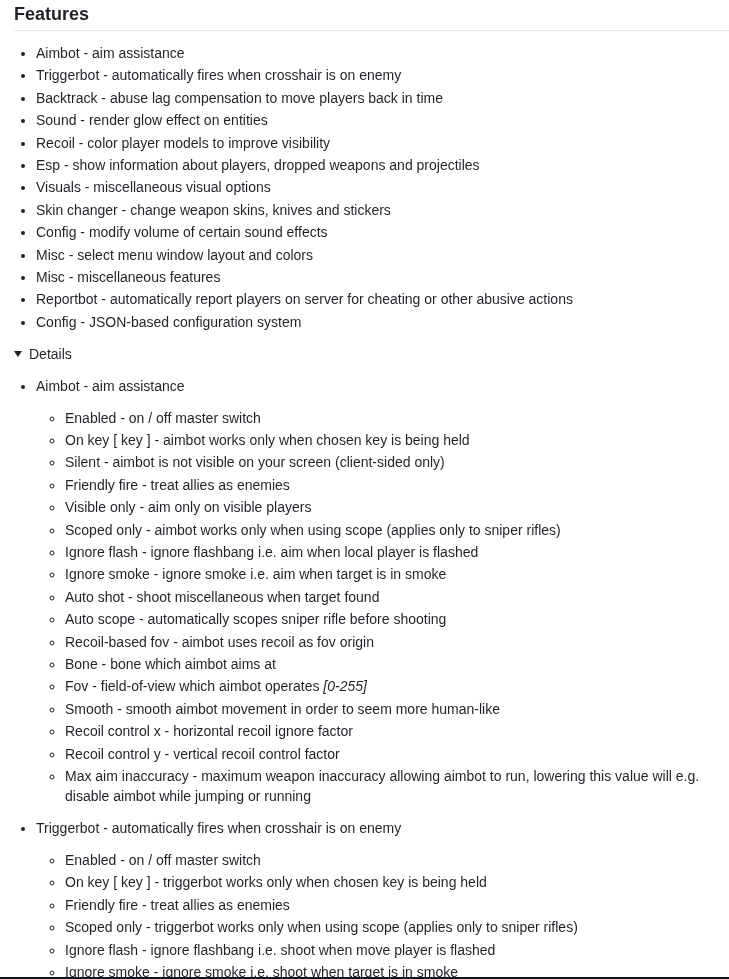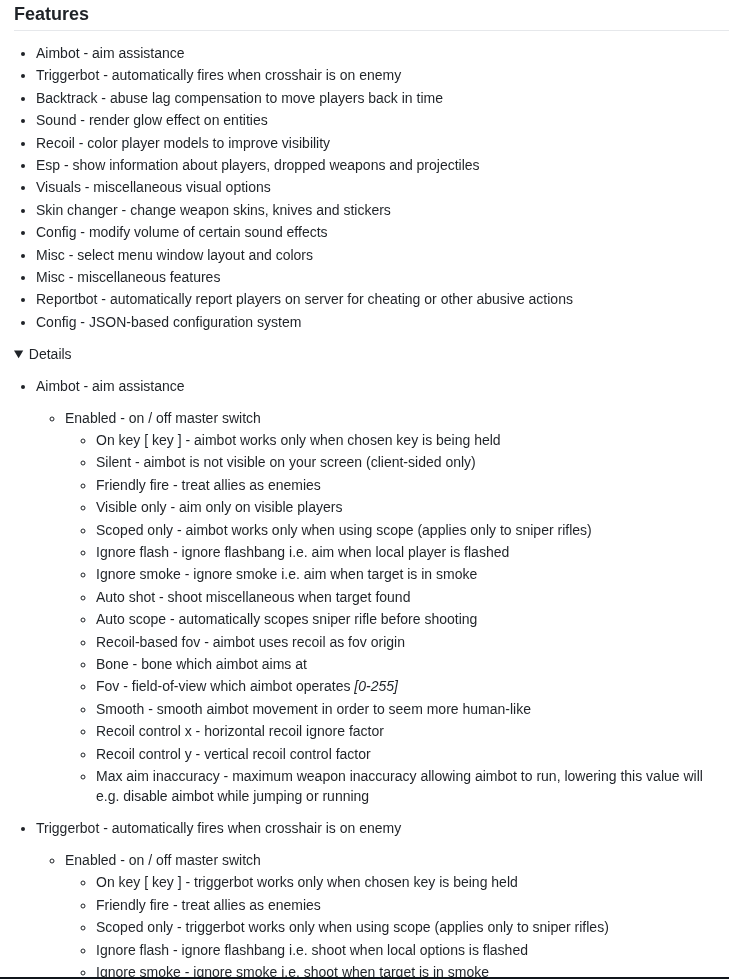--- a/index.html
+++ b/index.html
@@ -57,21 +57,21 @@
     padding: 0 0 0 22px;
     list-style: disc;
   }
   .outer > li + li { margin-top: 2.4px; }
 
   .inner {
     margin: 12px 0 12px 0;
     padding: 0 0 0 29px;
     list-style: circle;
   }
-  .inner > li + li { margin-top: 2.4px; margin-left: 31px; }
+  .inner > li + li { margin-top: 2.4px; }
 
   strong { font-weight: 400; }
   em { font-style: italic; text-align: center; }
 
   .bottom-edge {
     position: absolute;
     left: 0;
     top: 977px;
     width: 729px;
     height: 2px;
@@ -95,20 +95,21 @@
     <li><strong>Visuals</strong><span> - miscellaneous visual options</span></li>
     <li><strong>Skin changer</strong><span> - change weapon skins, knives and stickers</span></li>
     <li><strong>Config</strong><span> - modify volume of certain sound effects</span></li>
     <li><strong>Misc</strong><span> - select menu window layout and colors</span></li>
     <li><strong>Misc</strong><span> - miscellaneous features</span></li>
     <li><strong>Reportbot</strong><span> - automatically report players on server for cheating or other abusive actions</span></li>
     <li><strong>Config</strong><span> - JSON-based configuration system</span></li>
   </ul>
 
   <details open="">
+    <summary><span class="tri"></span><span>Details</span></summary>
 
     <ul class="outer">
 
       <li>
         <div><strong>Aimbot</strong><span> - aim assistance</span></div>
         <ul class="inner">
           <li><strong>Enabled</strong><span> - on / off master switch</span></li>
           <li><strong>On key [ key ]</strong><span> - aimbot works only when chosen key is being held</span></li>
           <li><strong>Silent</strong><span> - aimbot is not visible on your screen (client-sided only)</span></li>
           <li><strong>Friendly fire</strong><span> - treat allies as enemies</span></li>
@@ -128,21 +129,21 @@
         </ul>
       </li>
 
       <li>
         <div><strong>Triggerbot</strong><span> - automatically fires when crosshair is on enemy</span></div>
         <ul class="inner">
           <li><strong>Enabled</strong><span> - on / off master switch</span></li>
           <li><strong>On key [ key ]</strong><span> - triggerbot works only when chosen key is being held</span></li>
           <li><strong>Friendly fire</strong><span> - treat allies as enemies</span></li>
           <li><strong>Scoped only</strong><span> - triggerbot works only when using scope (applies only to sniper rifles)</span></li>
-          <li><strong>Ignore flash</strong><span> - ignore flashbang i.e. shoot when local options is flashed</span></li>
+          <li><strong>Ignore flash</strong><span> - ignore flashbang i.e. shoot when move player is flashed</span></li>
           <li><strong>Ignore smoke</strong><span> - ignore smoke i.e. shoot when target is in smoke</span></li>
         </ul>
       </li>
 
     </ul>
   </details>
 
 </div>
 
 <div class="bottom-edge"></div>

